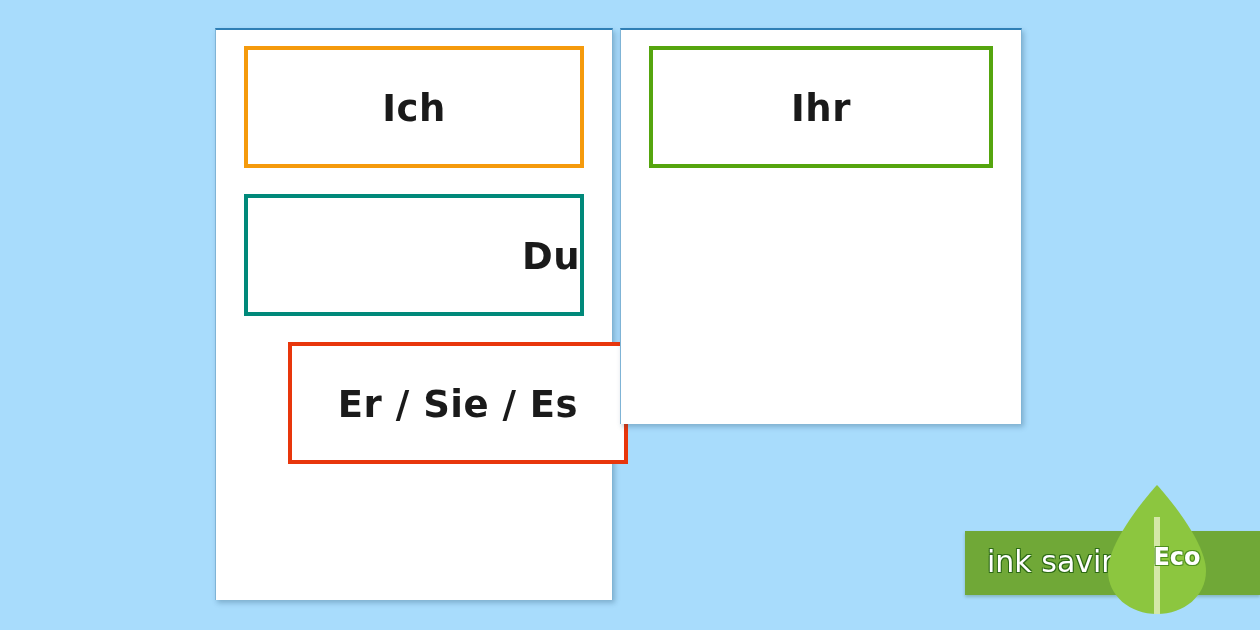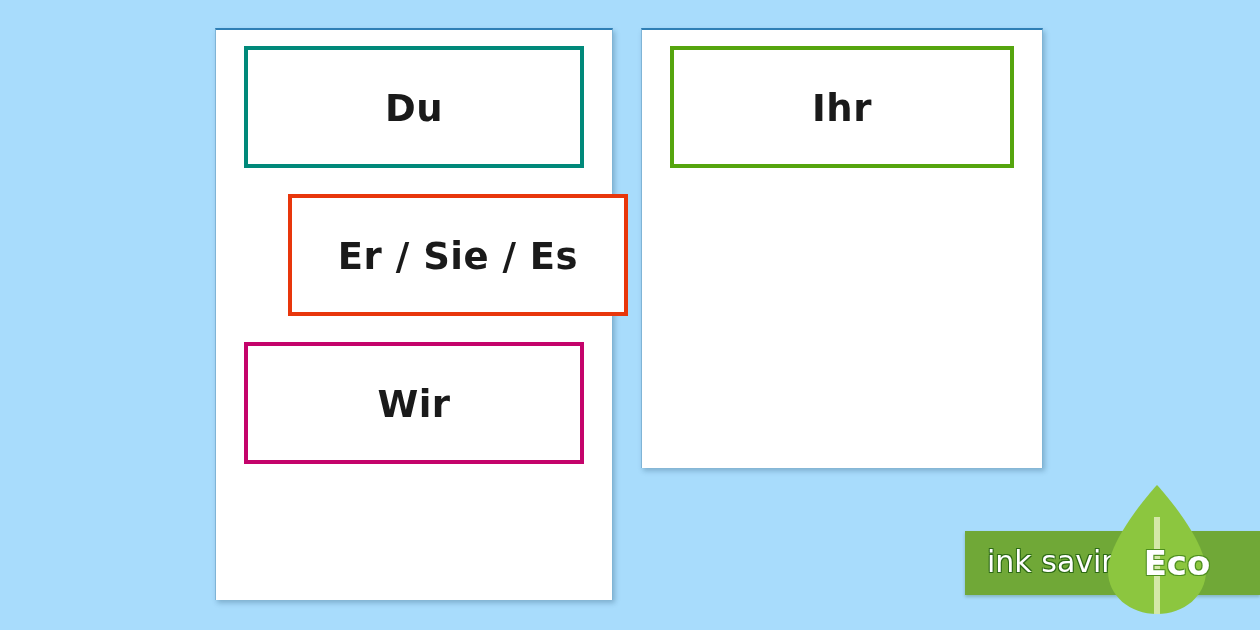--- a/index.html
+++ b/index.html
@@ -35,24 +35,24 @@
   }
 
   #page-left {
     left: 215px;
     top: 28px;
     width: 398px;
     height: 572px;
   }
 
   #page-right {
-    left: 641px;
+    left: 620px;
     top: 28px;
     width: 402px;
-    height: 440px;
+    height: 396px;
   }
 
   
   .card {
     box-sizing: border-box;
     width: 100%;
     height: 122px;
     background: #ffffff;
     border: 4px solid #000;
     margin-bottom: 26px;
@@ -114,41 +114,41 @@
   }
 
   #eco-leaf-label {
     position: absolute;
     left: 166px;
     top: 12px;
     width: 92px;
     text-align: center;
     font-family: "DejaVu Sans", sans-serif;
     font-weight: bold;
-    font-size: 34px;
+    font-size: 24px;
     color: #ffffff;
     text-shadow:
       1px 1px 0 #4e8f1f, -1px 1px 0 #4e8f1f,
       1px -1px 0 #4e8f1f, -1px -1px 0 #4e8f1f;
   }
 </style>
 </head>
 <body>
 
 <div id="stage">
 
   <div class="page" id="page-left">
-      <div class="card" style="border-color: rgb(0, 137, 122);">
+      <div class="card" style="border-color: rgb(245, 154, 12);">
+        <span class="card-label">Ich</span>
+      </div>
+      <div class="card" style="border-color: rgb(0, 137, 122); justify-content: flex-end;">
         <span class="card-label">Du</span>
       </div>
       <div class="card" style="border-color: rgb(232, 54, 12); margin-left: 44px;">
         <span class="card-label">Er / Sie / Es</span>
-      </div>
-      <div class="card" style="border-color: rgb(196, 3, 107);">
-        <span class="card-label">Wir</span>
       </div>
     </div>
 
   <div class="page" id="page-right">
       <div class="card" style="border-color: rgb(85, 165, 14);">
         <span class="card-label">Ihr</span>
       </div>
     </div>
 
   <div id="eco-watermark">

